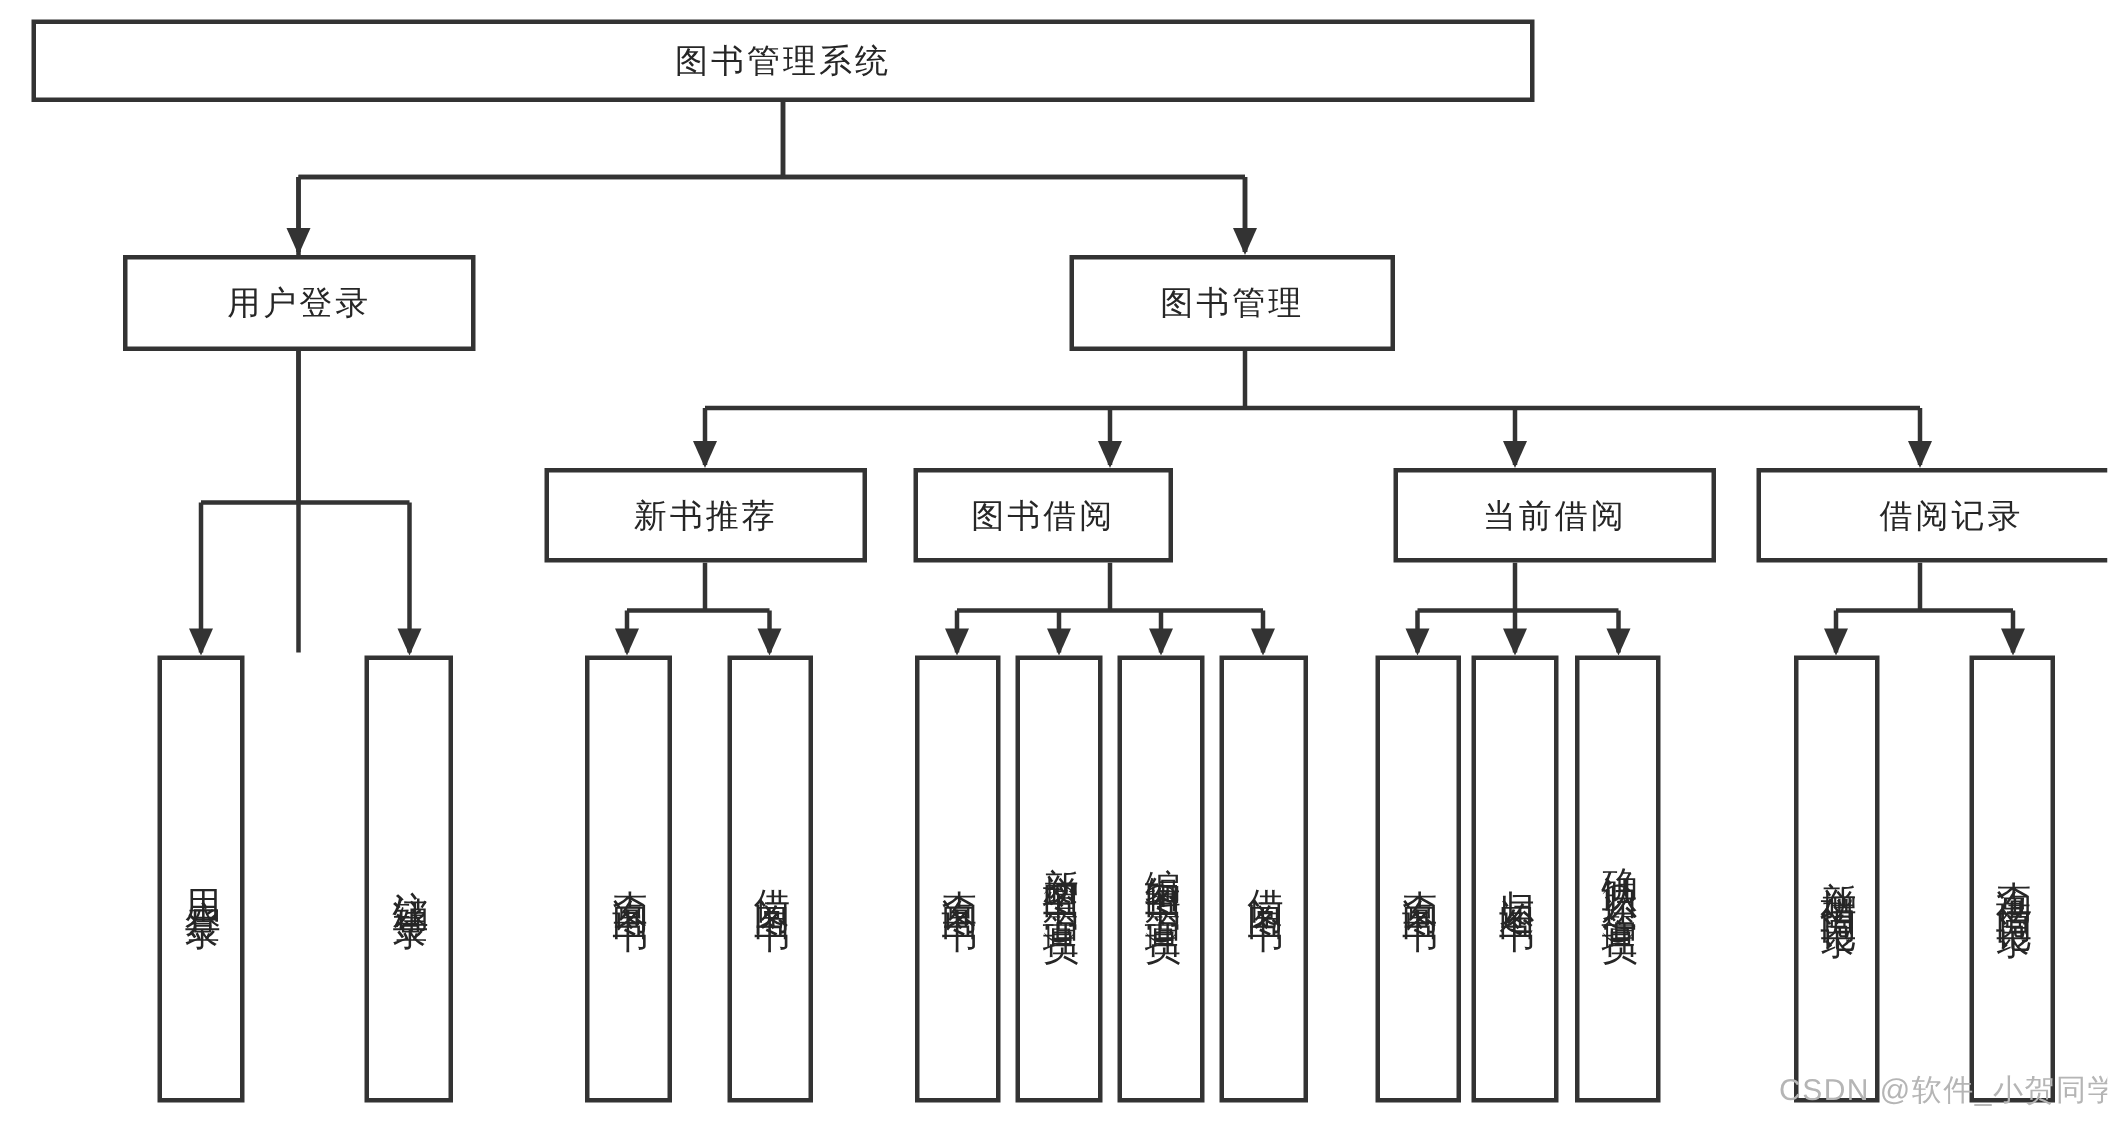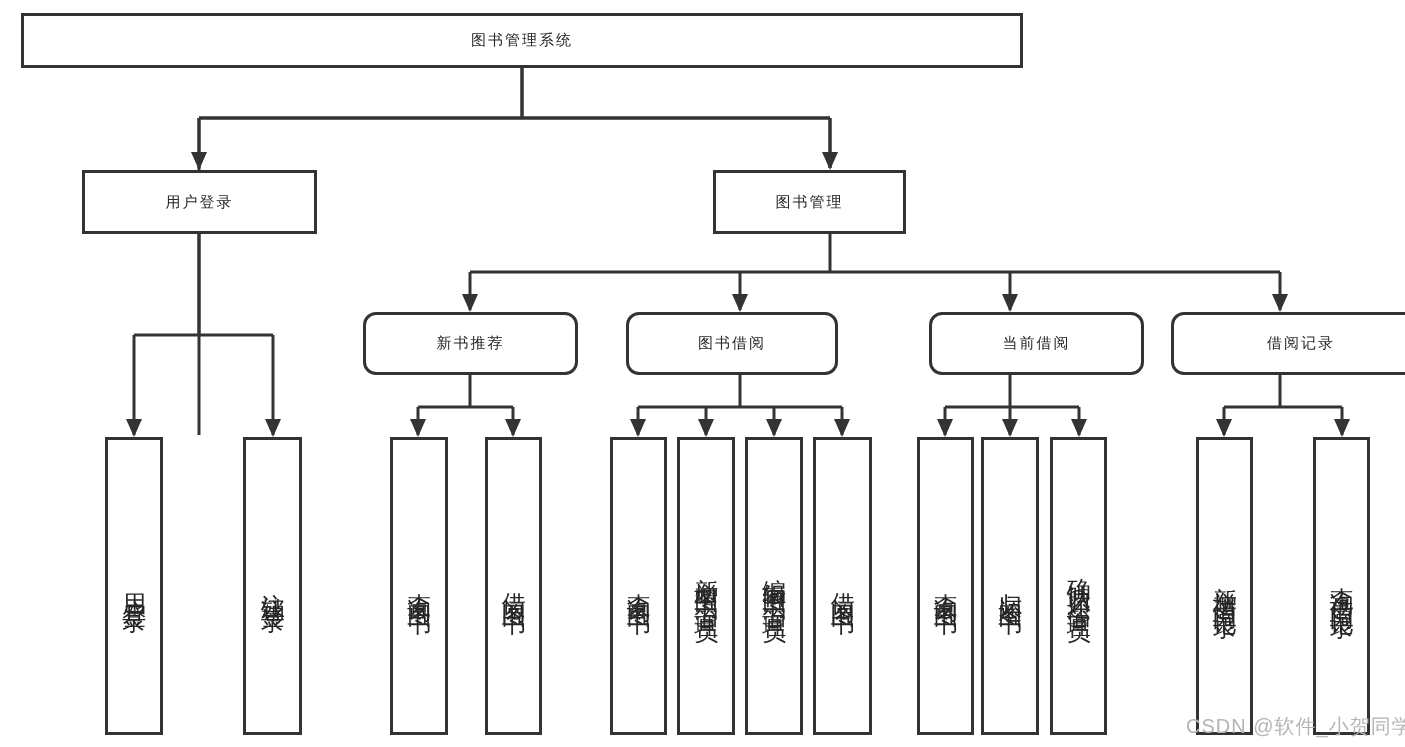--- a/index.html
+++ b/index.html
@@ -20,27 +20,27 @@
     position: absolute;
     background: #ffffff;
     border: 3px solid #333333;
     box-sizing: border-box;
     display: flex;
     align-items: center;
     justify-content: center;
     color: #262626;
   }
   .h-label {
-    font-size: 15px;
+    font-size: 22px;
     letter-spacing: 2px;
     white-space: nowrap;
   }
   .root-box { left: 21px; top: 13px; width: 1002px; height: 55px; }
   .lvl1 { top: 170px; height: 64px; }
-  .lvl2 { top: 312px; height: 63px; border-radius: 13px; }
+  .lvl2 { top: 312px; height: 63px; }
   .leaf { top: 437px; height: 298px; }
   .v-label {
     writing-mode: vertical-rl;
     text-orientation: mixed;
     font-size: 24px;
     letter-spacing: 6px;
     line-height: 1.1;
     white-space: nowrap;
   }
   .watermark {
@@ -127,28 +127,28 @@
     </g>
   </svg>
 
   <div class="box root-box">
     <span class="h-label">图书管理系统</span>
   </div>
 
   <div class="box lvl1" style="left:82px;width:235px">
     <span class="h-label">用户登录</span>
   </div>
-  <div class="box lvl1" style="left:713px;width:193px">
+  <div class="box lvl1" style="left:713px;width:217px">
     <span class="h-label">图书管理</span>
   </div>
 
   <div class="box lvl2" style="left:363px;width:215px">
     <span class="h-label">新书推荐</span>
   </div>
-  <div class="box lvl2" style="left:626px;width:212px">
+  <div class="box lvl2" style="left:609px;width:173px">
     <span class="h-label">图书借阅</span>
   </div>
   <div class="box lvl2" style="left:929px;width:215px">
     <span class="h-label">当前借阅</span>
   </div>
   <div class="box lvl2" style="left:1171px;width:260px">
     <span class="h-label">借阅记录</span>
   </div>
 
   <div class="box leaf" style="left:105px;width:58px">

